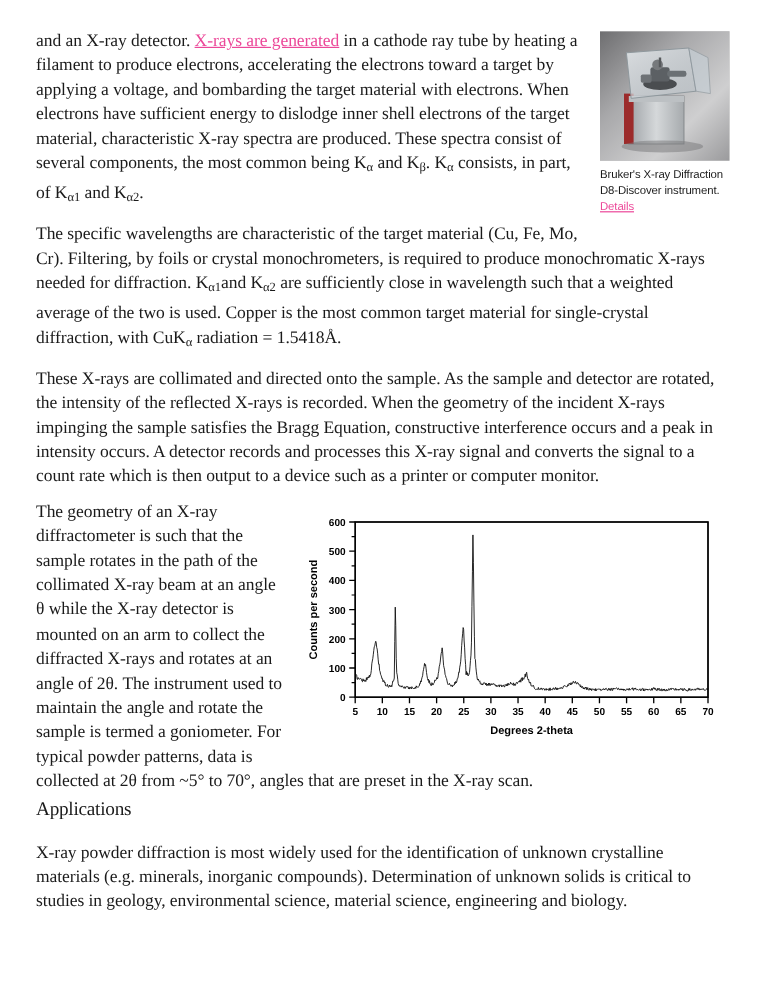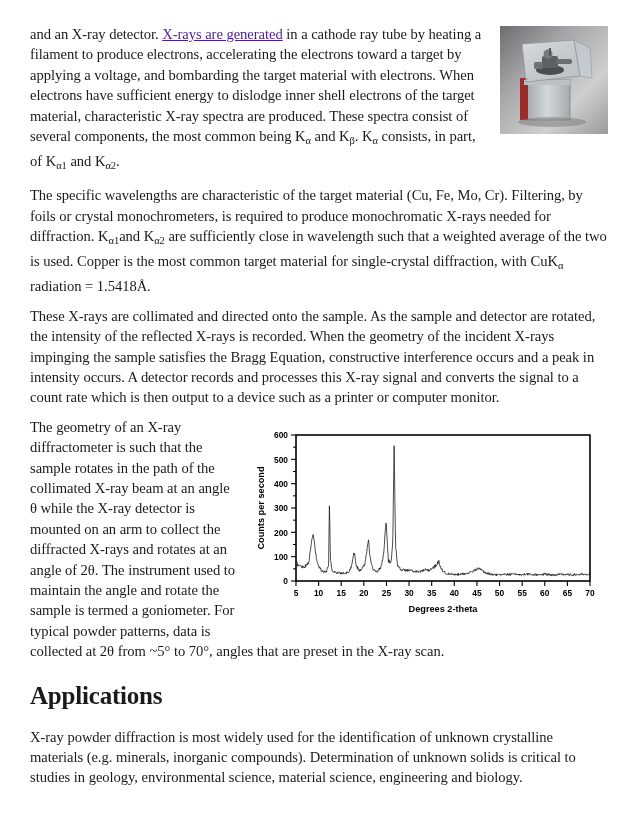--- a/index.html
+++ b/index.html
@@ -44,21 +44,21 @@
     line-height: 13.5px;
     color: #1a1a1a;
     margin-top: 5px;
     letter-spacing: -0.1px;
   }
   .link {
     color: #2020cc;
     text-decoration: underline;
     cursor: pointer;
   }
-  a.link { color:#4c1d95; }
+  a.link { color:#ec4899; }
 
   
   p.body-text {
     font-size: 14.6px;
     line-height: 20.4px;
     margin: 0 0 9px 0;
     text-align: left;
     letter-spacing: -0.05px;
   }
   .sub { font-size: 0.72em; vertical-align: -0.26em; }
@@ -87,23 +87,23 @@
   }
 
   .left-col {
     font-size: 14.6px;
     line-height: 20.4px;
     margin: 6px 0 0 0;
     letter-spacing: -0.05px;
   }
 
   h2.section-heading {
-    font-size: 25px;
-    font-weight: bold;
-    margin: 20px 0 17px 0;
+    font-size: 16px;
+    font-weight: normal;
+    margin: 4px 0 17px 0;
     letter-spacing: -0.2px;
     clear: both;
   }
   .clear { clear: both; }
 </style>
 </head>
 <body>
 
 <div class="page">
 
@@ -138,20 +138,23 @@
 
         <ellipse cx="50" cy="44" rx="14" ry="5" fill="#4a4d50"></ellipse>
         <rect x="42" y="30" width="16" height="12" rx="2" fill="#5c6064"></rect>
         <rect x="56" y="33" width="16" height="5" rx="2" fill="#6b7074"></rect>
         <circle cx="48" cy="28" r="4.5" fill="#76797c"></circle>
         <rect x="34" y="36" width="9" height="7" rx="1.5" fill="#6e7276"></rect>
         <line x1="50" y1="22" x2="50" y2="30" stroke="#55585b" stroke-width="2"></line>
 
         <ellipse cx="52" cy="96" rx="34" ry="5" fill="#7e7e80" opacity="0.55"></ellipse>
       </svg>
+    </div>
+    <div class="fig-caption">
+      <span>Bruker's X-ray Diffraction D8-Discover instrument. </span><a class="link">Details</a>
     </div>
   </div>
 
   <p class="body-text">
     <span>and an X-ray detector. </span><a class="link">X-rays are generated</a><span> in a cathode ray tube by heating a filament to produce electrons, accelerating the electrons toward a target by applying a voltage, and bombarding the target material with electrons. When electrons have sufficient energy to dislodge inner shell electrons of the target material, characteristic X-ray spectra are produced. These spectra consist of several components, the most common being K</span><span class="sub">α</span><span> and K</span><span class="sub">β</span><span>. K</span><span class="sub">α</span><span> consists, in part, of K</span><span class="sub">α1</span><span> and K</span><span class="sub">α2</span><span>.</span>
   </p>
 
 
   <p class="body-text">
     <span>The specific wavelengths are characteristic of the target material (Cu, Fe, Mo, Cr). Filtering, by foils or crystal monochrometers, is required to produce monochromatic X-rays needed for diffraction. K</span><span class="sub">α1</span><span>and K</span><span class="sub">α2</span><span> are sufficiently close in wavelength such that a weighted average of the two is used. Copper is the most common target material for single-crystal diffraction, with CuK</span><span class="sub">α</span><span> radiation = 1.5418Å.</span>

